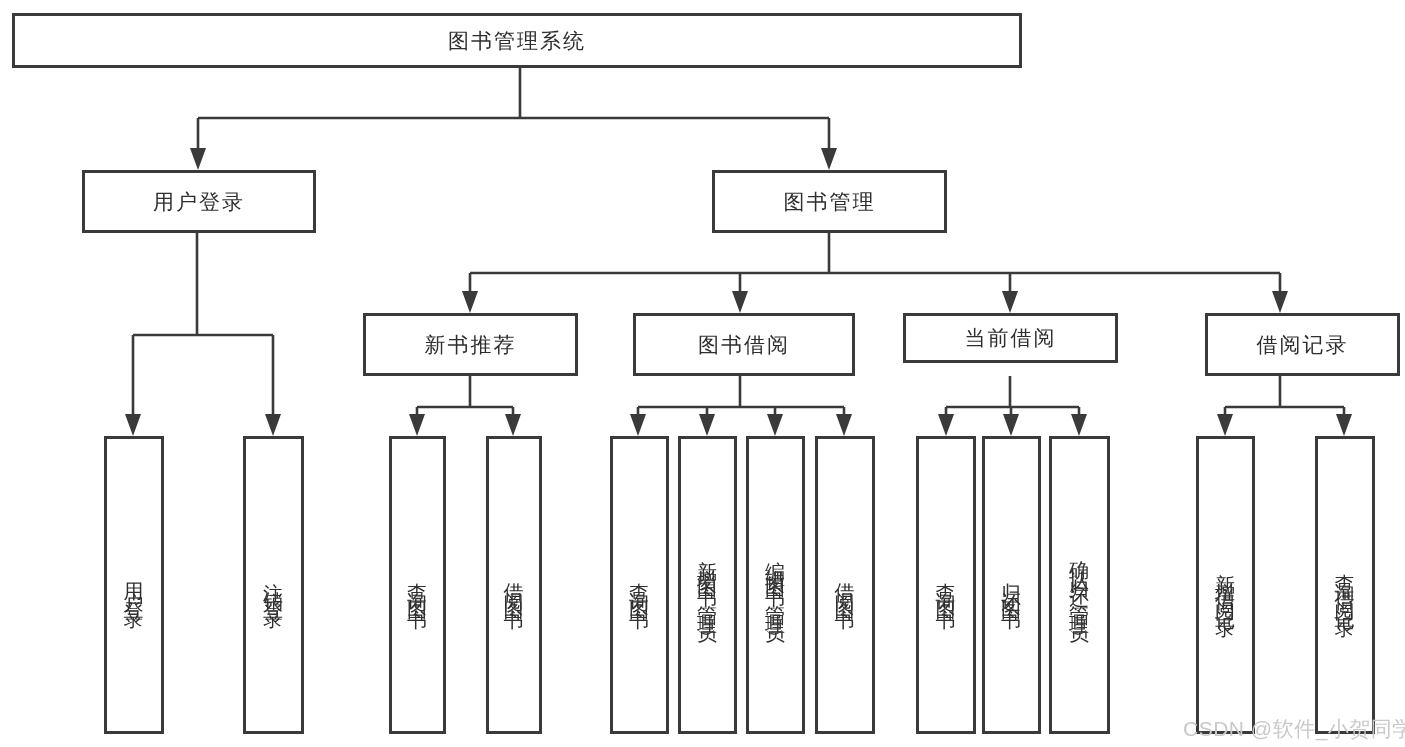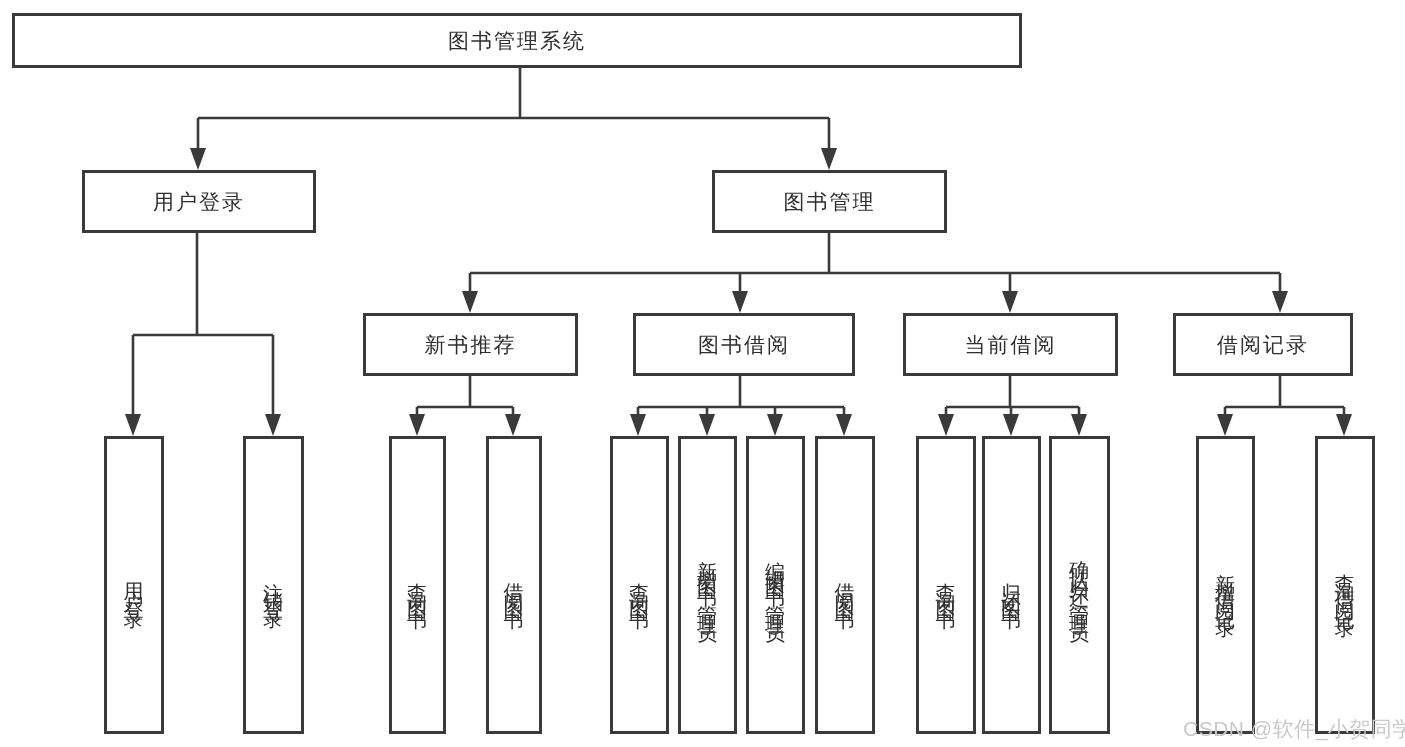--- a/index.html
+++ b/index.html
@@ -61,24 +61,24 @@
   <div class="box h" style="left:363px;top:313px;width:215px;height:63px">
     <span>新书推荐</span>
   </div>
 
   <div class="box h" style="left:712px;top:170px;width:235px;height:63px">
     <span>图书管理</span>
   </div>
   <div class="box h" style="left:633px;top:313px;width:222px;height:63px">
     <span>图书借阅</span>
   </div>
-  <div class="box h" style="left:903px;top:313px;width:215px;height:63px">
+  <div class="box h" style="left:903px;top:313px;width:215px;height:50px">
     <span>当前借阅</span>
   </div>
-  <div class="box h" style="left:1173px;top:313px;width:180px;height:63px">
+  <div class="box h" style="left:1205px;top:313px;width:195px;height:63px">
     <span>借阅记录</span>
   </div>
 
   <div class="box v" style="left:104px;top:436px;width:60px;height:298px">
     <span>用户登录</span>
   </div>
   <div class="box v" style="left:243px;top:436px;width:61px;height:298px">
     <span>注销登录</span>
   </div>
 

